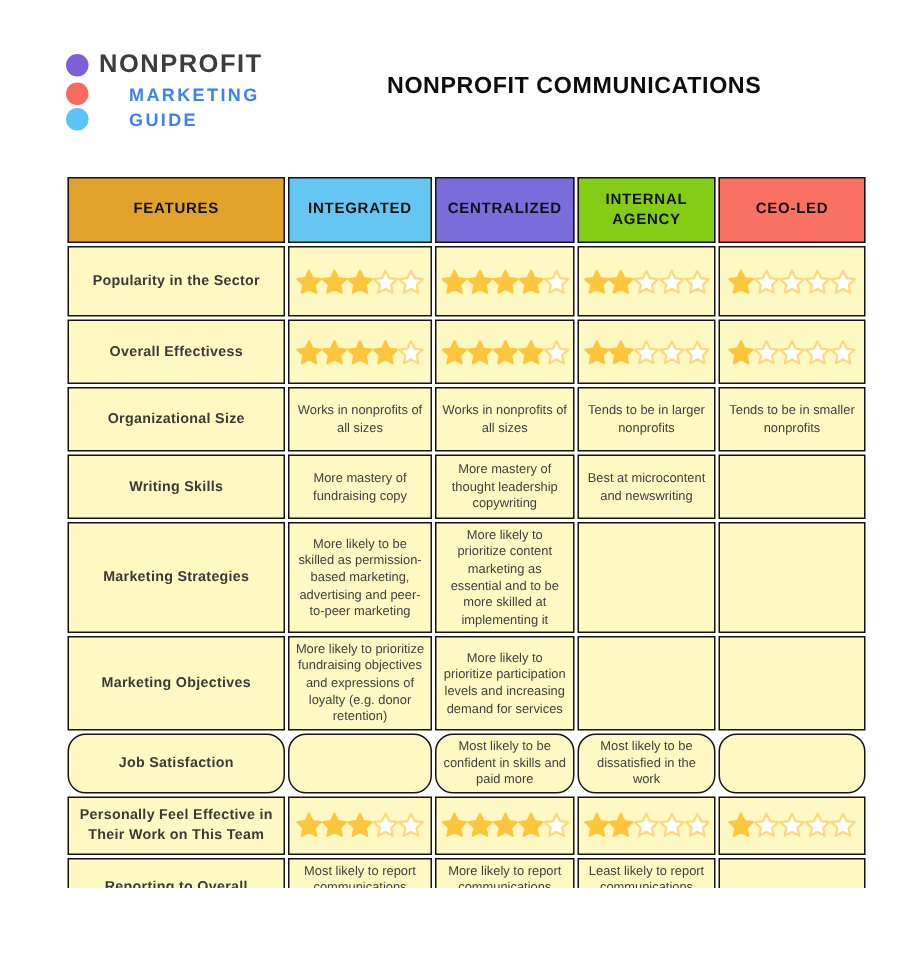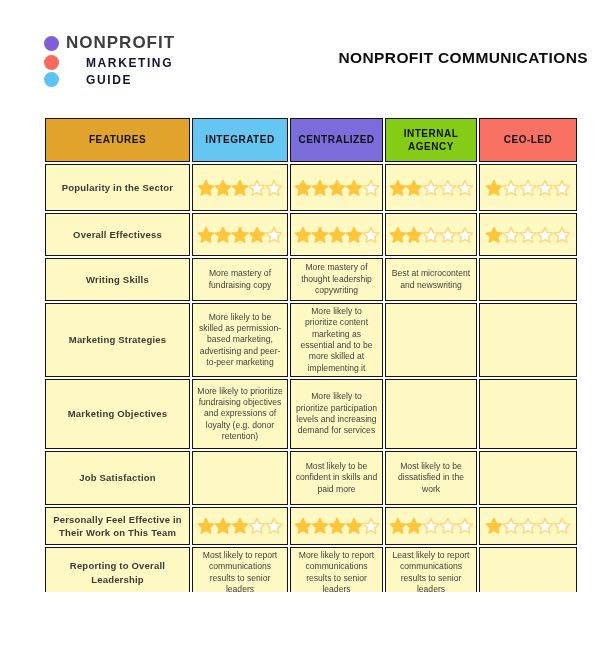--- a/index.html
+++ b/index.html
@@ -7,25 +7,25 @@
     position:relative;
     width:610px;height:592px;
     background:#ffffff;
     font-family:"Liberation Sans", sans-serif;
     overflow:hidden;
   }
   
   .logo{position:absolute;left:44px;top:33px;display:grid;grid-template-columns:15px auto;column-gap:7px;row-gap:2px;align-items:center;}
   .dot{width:15px;height:15px;border-radius:50%;display:inline-block;}
   .logo-line1{font-size:17px;font-weight:700;color:#3d3d3d;letter-spacing:1px;}
-  .logo-line2,.logo-line3{font-size:12px;font-weight:600;color:#0f172a;letter-spacing:1.6px;padding-left:20px;}
+  .logo-line2,.logo-line3{font-size:12px;font-weight:600;color:#3b82f6;letter-spacing:1.6px;padding-left:20px;}
   
   .title{
     position:absolute;top:46px;right:22px;width:330px;
-    text-align:right;font-size:15.5px;font-weight:800;color:#0d0d0d;
+    text-align:left;font-size:15.5px;font-weight:800;color:#0d0d0d;
     letter-spacing:0.4px;line-height:1.5;
   }
   
   table.cmp{
     position:absolute;left:43px;top:116px;
     width:526px;
     border-collapse:separate;border-spacing:2.5px;
     table-layout:fixed;
   }
   table.cmp th, table.cmp td{
@@ -47,21 +47,21 @@
   td.body-cell{
     font-size:8.6px;font-weight:400;color:#3f3f3f;
     line-height:1.32;
   }
   tbody tr:nth-child(1) td{height:41px;}
   tbody tr:nth-child(2) td{height:37px;}
   tbody tr:nth-child(3) td{height:37px;}
   tbody tr:nth-child(4) td{height:37px;}
   tbody tr:nth-child(5) td{height:64px;}
   tbody tr:nth-child(6) td{height:48px;}
-  tbody tr:nth-child(7) td{height:32px;}
+  tbody tr:nth-child(7) td{height:32px;border-radius:12px;}
   tbody tr:nth-child(8) td{height:33px;}
   tbody tr:nth-child(9) td{height:46px;}
   .stars{display:flex;justify-content:center;align-items:center;}
   .stars svg{display:block;margin:0 -0.5px;}
 </style>
 </head>
 <body>
 
 <div class="page">
 
@@ -248,20 +248,27 @@
               <svg width="18" height="18" viewBox="0 0 18 18">
                 <polygon points="9.00,1.40 11.35,6.36 16.80,7.07 12.80,10.84 13.82,16.23 9.00,13.60 4.18,16.23 5.20,10.84 1.20,7.07 6.65,6.36" stroke-linejoin="round" fill="#ffffff" stroke="#FFD87B" stroke-width="1.5"></polygon>
               </svg>
               <svg width="18" height="18" viewBox="0 0 18 18">
                 <polygon points="9.00,1.40 11.35,6.36 16.80,7.07 12.80,10.84 13.82,16.23 9.00,13.60 4.18,16.23 5.20,10.84 1.20,7.07 6.65,6.36" stroke-linejoin="round" fill="#ffffff" stroke="#FFD87B" stroke-width="1.5"></polygon>
               </svg>
             </div>
           </td>
         </tr>
         <tr>
+          <td class="feature-cell">Organizational Size</td>
+          <td class="body-cell">Works in nonprofits of all sizes</td>
+          <td class="body-cell">Works in nonprofits of all sizes</td>
+          <td class="body-cell">Tends to be in larger nonprofits</td>
+          <td class="body-cell">Tends to be in smaller nonprofits</td>
+        </tr>
+        <tr>
           <td class="feature-cell">Writing Skills</td>
           <td class="body-cell">More mastery of fundraising copy</td>
           <td class="body-cell">More mastery of thought leadership copywriting</td>
           <td class="body-cell">Best at microcontent and newswriting</td>
           <td class="body-cell"></td>
         </tr>
         <tr>
           <td class="feature-cell">Marketing Strategies</td>
           <td class="body-cell">More likely to be skilled as permission-based marketing, advertising and peer-to-peer marketing</td>
           <td class="body-cell">More likely to prioritize content marketing as essential and to be more skilled at implementing it</td>

